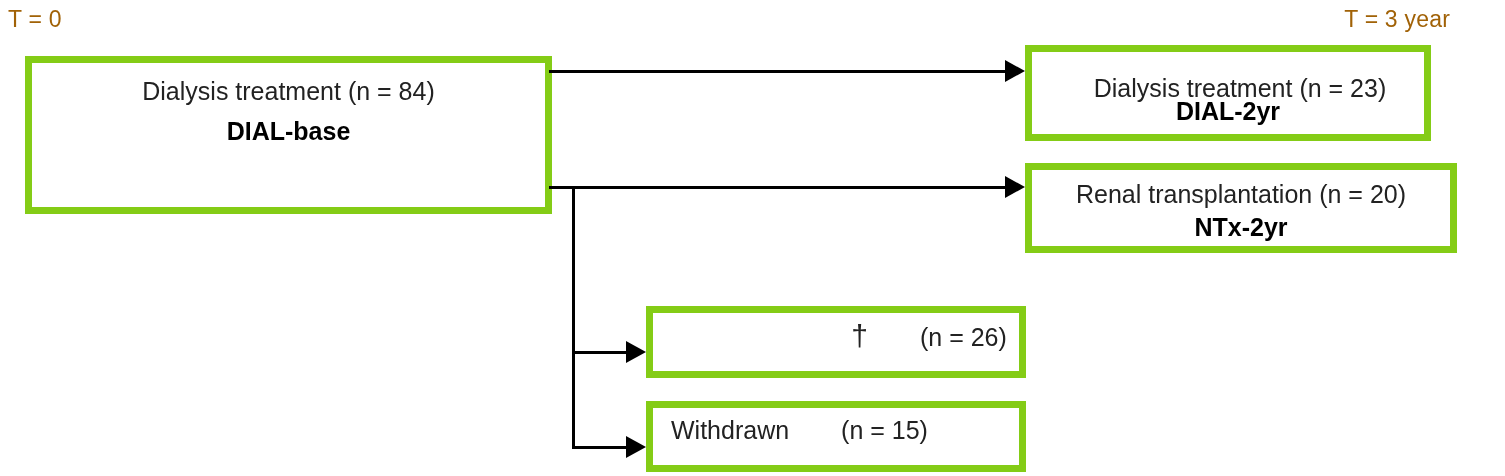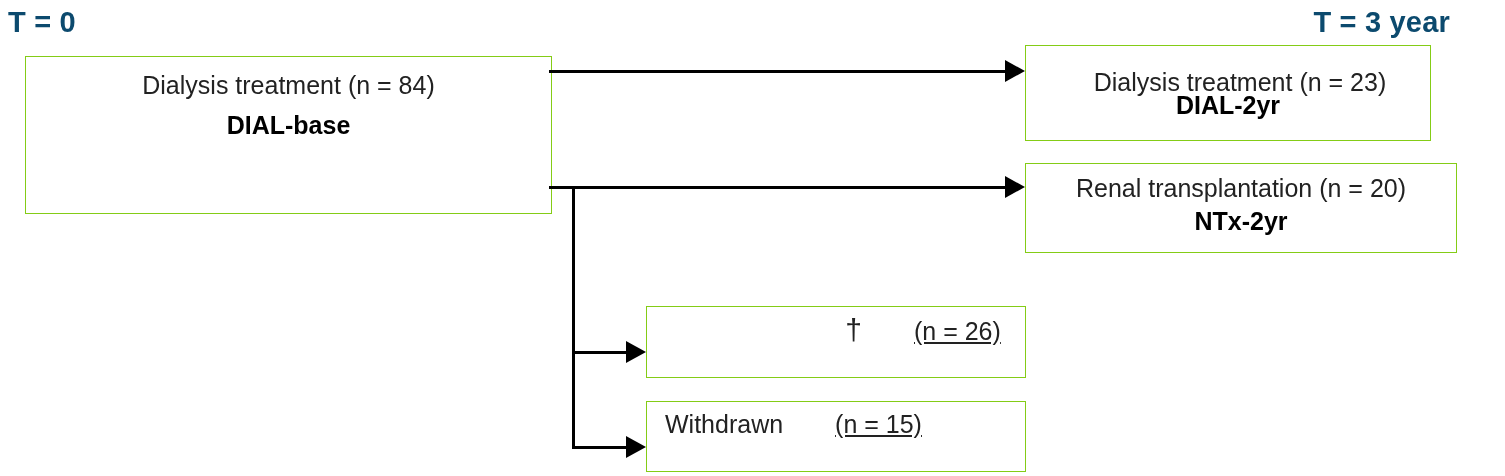--- a/index.html
+++ b/index.html
@@ -13,33 +13,33 @@
   }
   #flowchart {
     position: relative;
     width: 1505px;
     height: 476px;
     background: #ffffff;
     overflow: hidden;
   }
   .time-label {
     position: absolute;
-    font-weight: bold;
-    font-size: 29px;
+    font-weight: normal;
+    font-size: 23px;
     letter-spacing: 0.2px;
-    color: #0c4a6e;
+    color: #a16207;
     white-space: nowrap;
   }
   #time-label-start { left: 8px; top: 6px; }
   #time-label-end   { right: 55px; top: 6px; }
 
   .node-box {
     position: absolute;
     box-sizing: border-box;
-    border: 1px solid #84cc16;
+    border: 7px solid #84cc16;
     background: #ffffff;
   }
   .node-text {
     position: absolute;
     left: 0;
     right: 0;
     text-align: center;
     font-size: 25px;
     line-height: 1.28;
     color: #222222;
@@ -81,21 +81,21 @@
   .outcome-label {
     width: 215px;
     text-align: right;
     padding-right: 0px;
   }
   .outcome-label.left-aligned {
     width: auto;
     text-align: center;
     padding-left: 18px;
   }
-  .outcome-count { padding-left: 52px; text-decoration: underline; }
+  .outcome-count { padding-left: 52px; }
   .dagger-glyph { font-size: 30px; line-height: 1; }
 
   
   .conn {
     position: absolute;
     background: #000000;
   }
   .conn-h { height: 3px; }
   .conn-v { width: 3px; }
 

